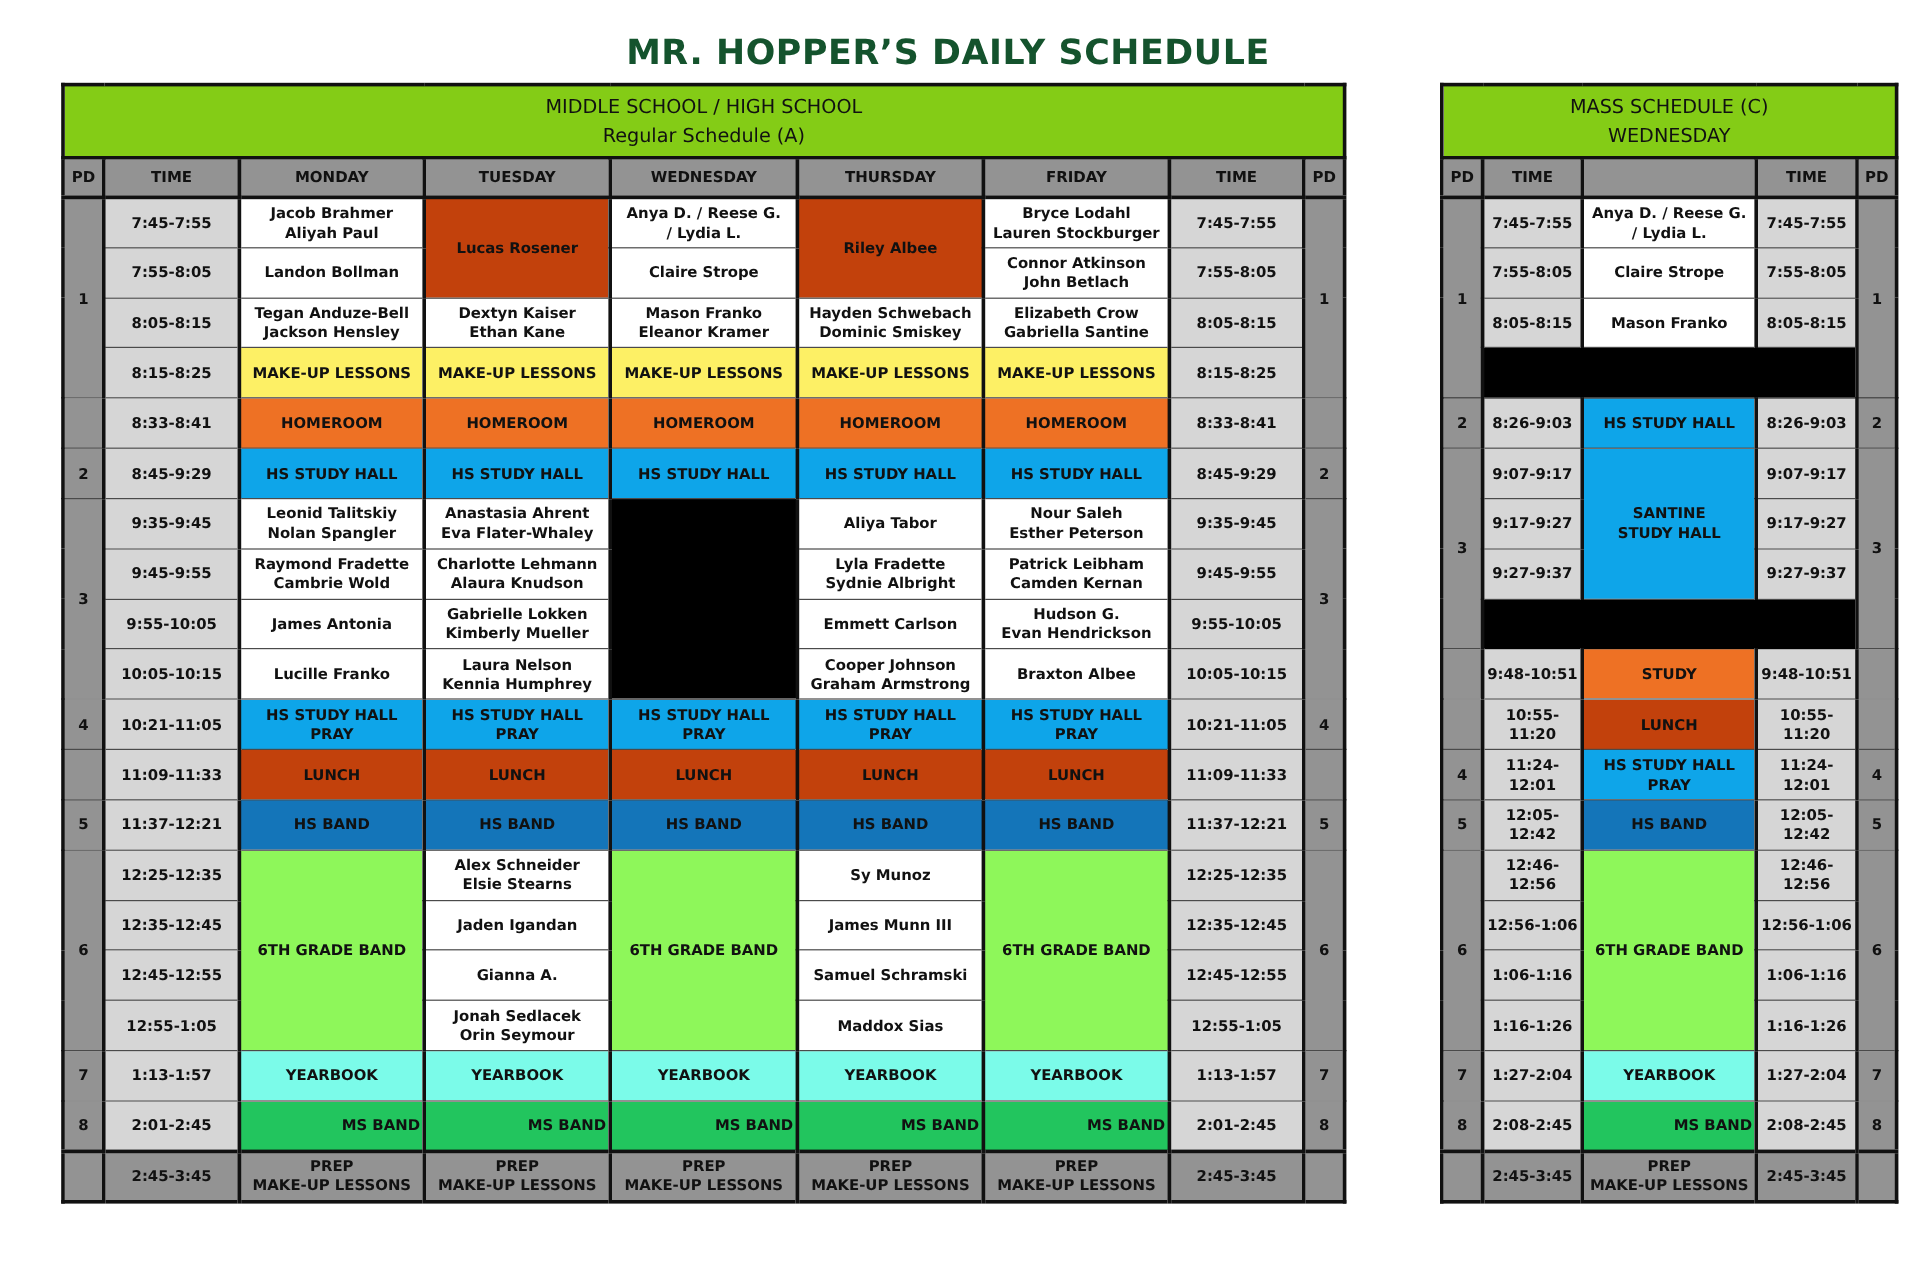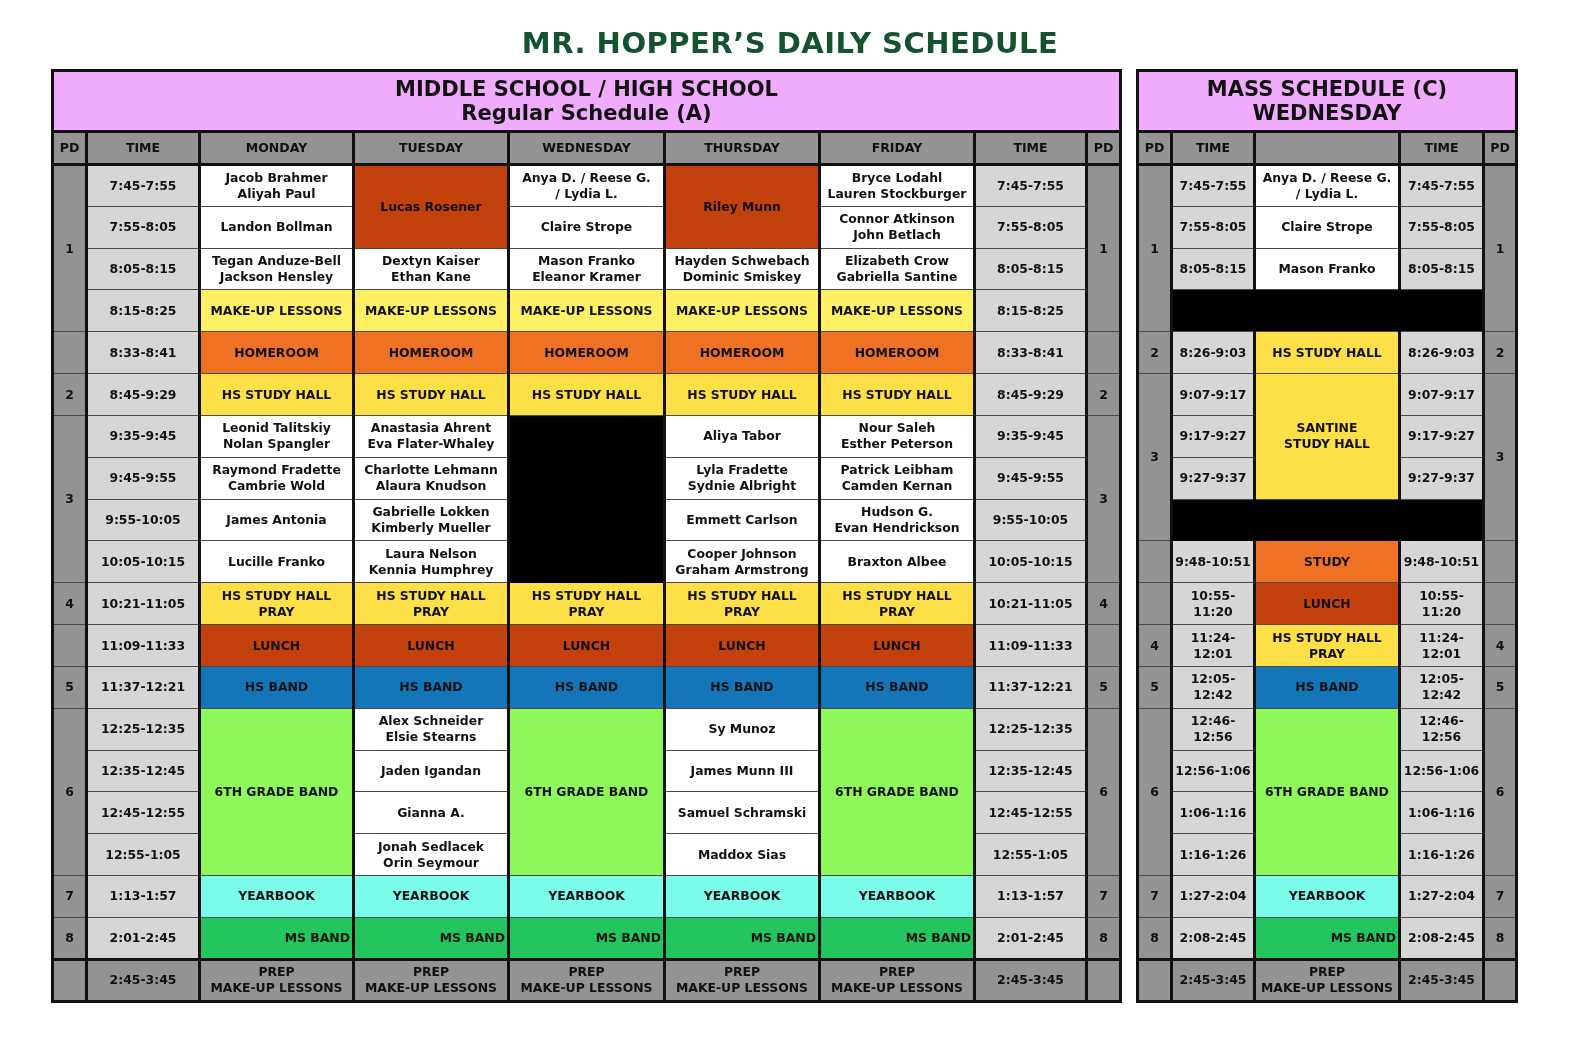--- a/index.html
+++ b/index.html
@@ -1,29 +1,29 @@
 <!DOCTYPE html>
 <html><head>
 <meta charset="utf-8">
 <style>
   * { box-sizing: border-box; margin: 0; padding: 0; }
   html, body { width: 1594px; height: 1056px; background: #ffffff; overflow: hidden; }
   body { font-family: "DejaVu Sans", sans-serif; color: #111; position: relative; }
   .title { position: absolute; left: 0; width: 1580px; top: 26px; text-align: center; font-weight: bold; font-size: 29px; letter-spacing: 0.5px; color: #14532d; }
   table { border-collapse: collapse; position: absolute; table-layout: fixed; }
   td, th { text-align: center; vertical-align: middle; font-weight: bold; font-size: 12.4px; line-height: 16px; border: 1px solid #4a4a4a; padding: 0 2px; overflow: hidden; }
-  .hdr-title { background: #f0abfc; font-size: 21px; line-height: 24px; font-weight: bold; border: 3px solid #111; }
+  .hdr-title { background: #84cc16; font-size: 16px; line-height: 24px; font-weight: normal; border: 3px solid #111; }
   .colhdr th { background: #939393; font-size: 12.5px; height: 33px; border-top: 3px solid #111; border-bottom: 3px solid #111; }
   .pd { background: #939393; }
   .time { background: #d6d6d6; }
   .name { background: #ffffff; margin-top: 42px; }
   .gray { background: #c2410c; }
   .yellow { background: #fdf065; }
   .orange { background: #ee7124; }
-  .pink { background: #fde047; }
+  .pink { background: #0ea5e9; }
   .black { background: #000000; border-color: #000; }
   .blue { background: #1475b9; }
   .green { background: #8ef75a; }
   .cyan { background: #7bfbe9; }
   .red { background: #22c55e; text-align: right; }
   .prep { background: #939393; border-top: 3px solid #111; }
   .thick-r { border-right: 3px solid #111 !important; }
   tr.r td { height: 41.84px; }
   tr.prow td { height: 42px; }
   .outer { border: 3px solid #111; }
@@ -72,21 +72,21 @@
           <div>Aliyah Paul</div>
         </td>
     <td rowspan="2" class="gray thick-r">
           <div>Lucas Rosener</div>
         </td>
     <td class="name thick-r">
           <div>Anya D. / Reese G.</div>
           <div>/ Lydia L.</div>
         </td>
     <td rowspan="2" class="gray thick-r">
-          <div>Riley Munn</div>
+          <div>Riley Albee</div>
         </td>
     <td class="name thick-r">
           <div>Bryce Lodahl</div>
           <div>Lauren Stockburger</div>
         </td>
     <td class="time thick-r">7:45-7:55</td>
     <td rowspan="4" class="pd">1</td>
   </tr>
 
   <tr class="r">
@@ -367,21 +367,21 @@
     <td class="prep thick-r">
           <div>PREP</div>
           <div>MAKE-UP LESSONS</div>
         </td>
     <td class="prep thick-r">2:45-3:45</td>
     <td class="prep"></td>
   </tr>
 </tbody>
   </table>
 
-<table class="outer" style="left:1136px; top:69px; width:379px;">
+<table class="outer" style="left:1200px; top:69px; width:379px;">
   <colgroup>
     <col style="width:34px">
       <col style="width:83px">
       <col style="width:145px">
       <col style="width:84px">
       <col style="width:33px">
   </colgroup>
   <tbody>
       <tr>
     <td colspan="5" class="hdr-title" style="height:61px;">

